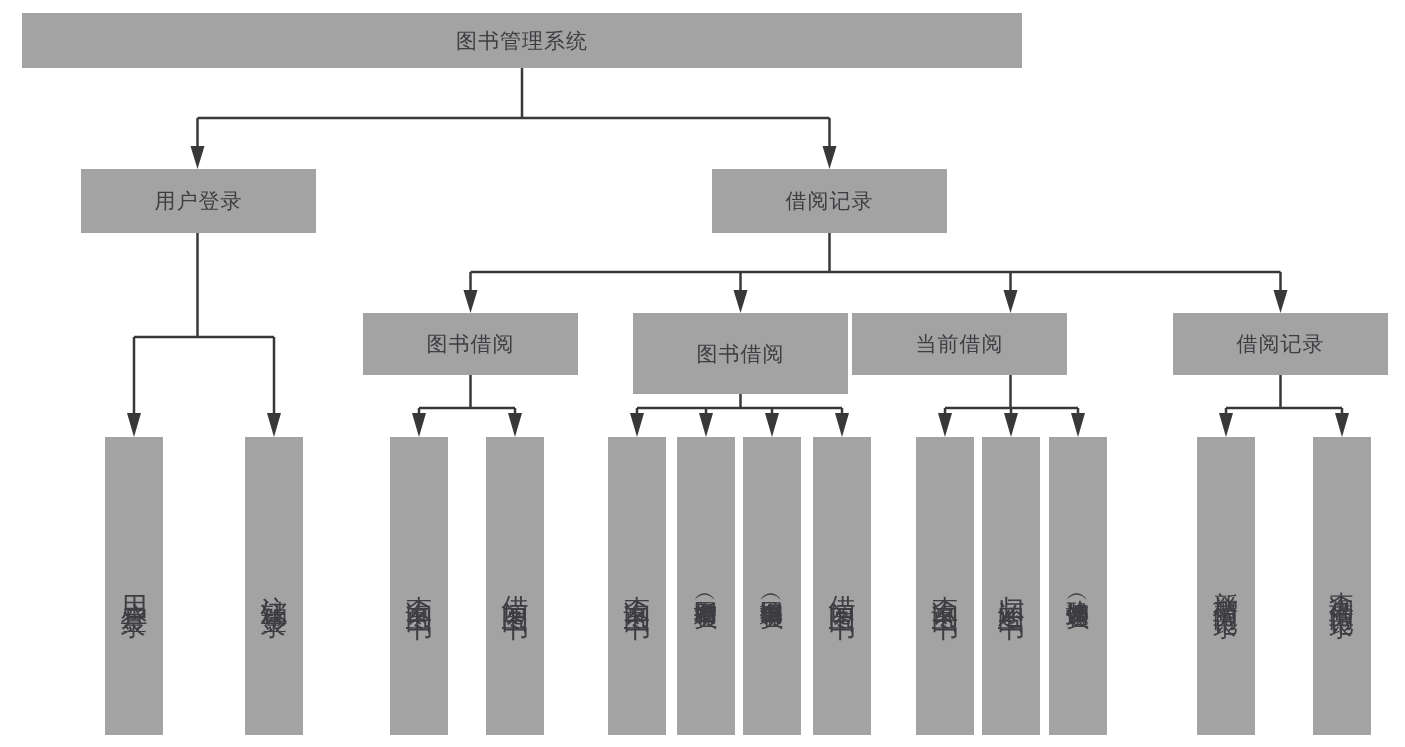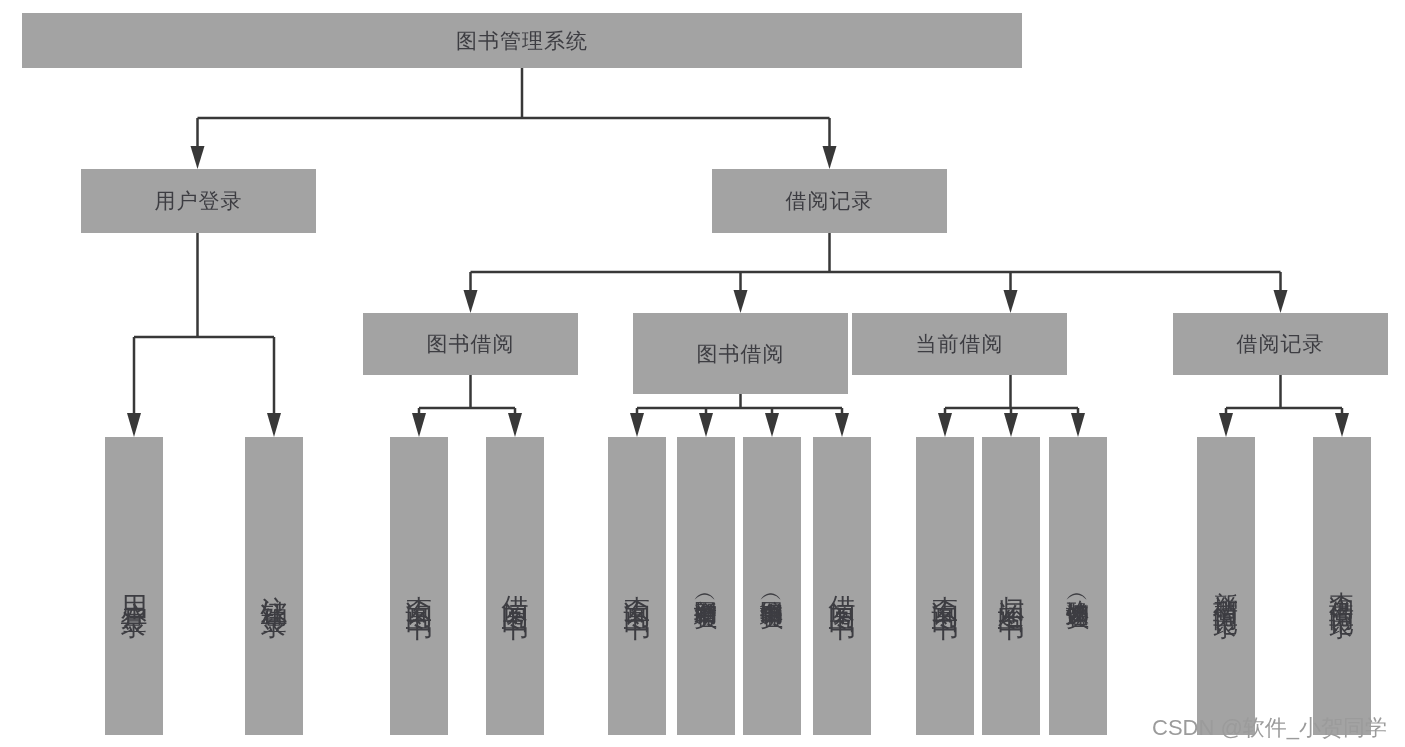--- a/index.html
+++ b/index.html
@@ -141,15 +141,14 @@
   <div class="box v-box v-long tall n-t-6">编辑图书（管理员）</div>
   <div class="box v-box v-short tall n-t-7">借阅图书</div>
 
   <div class="box v-box v-short tall n-t-8">查询图书</div>
   <div class="box v-box v-short tall n-t-9">归还图书</div>
   <div class="box v-box v-long tall n-t-10">确认归还（管理员）</div>
 
   <div class="box v-box v-mid tall n-t-11">新增借阅记录</div>
   <div class="box v-box v-mid tall n-t-12">查询借阅记录</div>
 
-  <div class="watermark">CSDN @软件_小贺同学</div>
 
 </div>
 
 </body></html>

